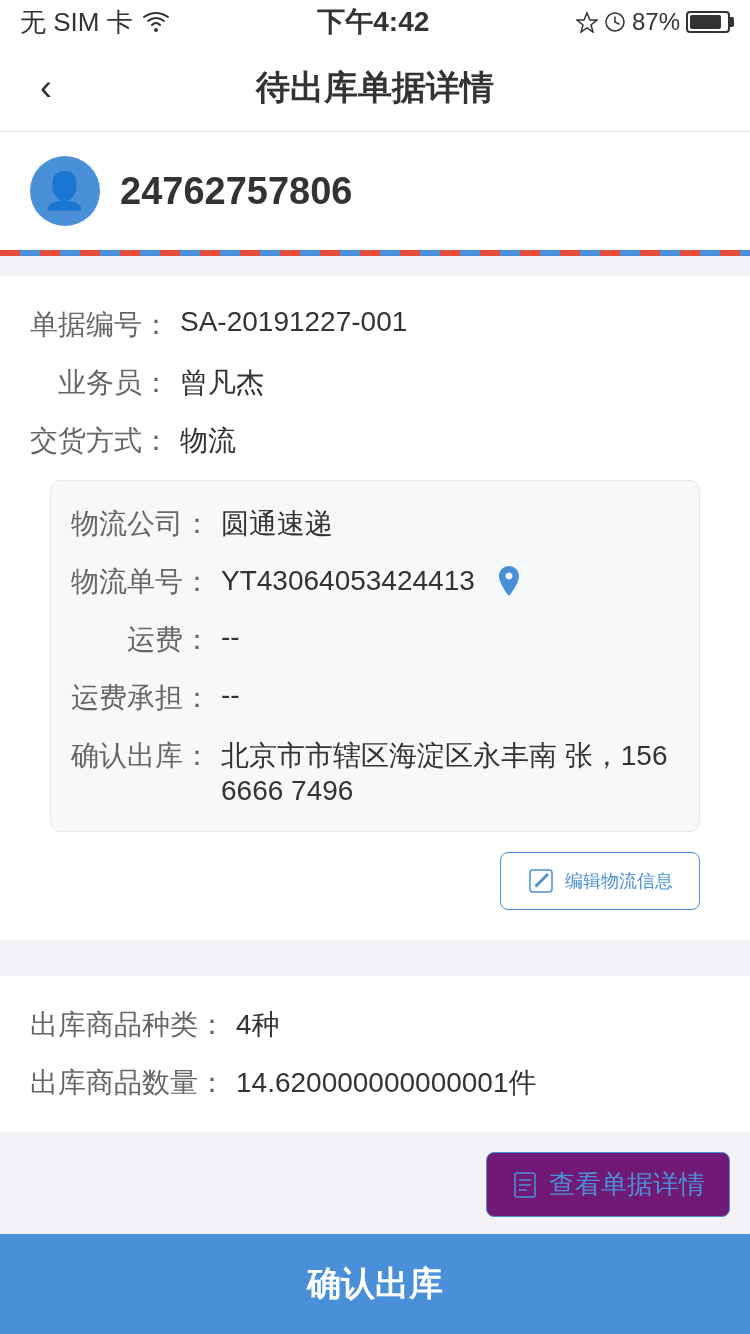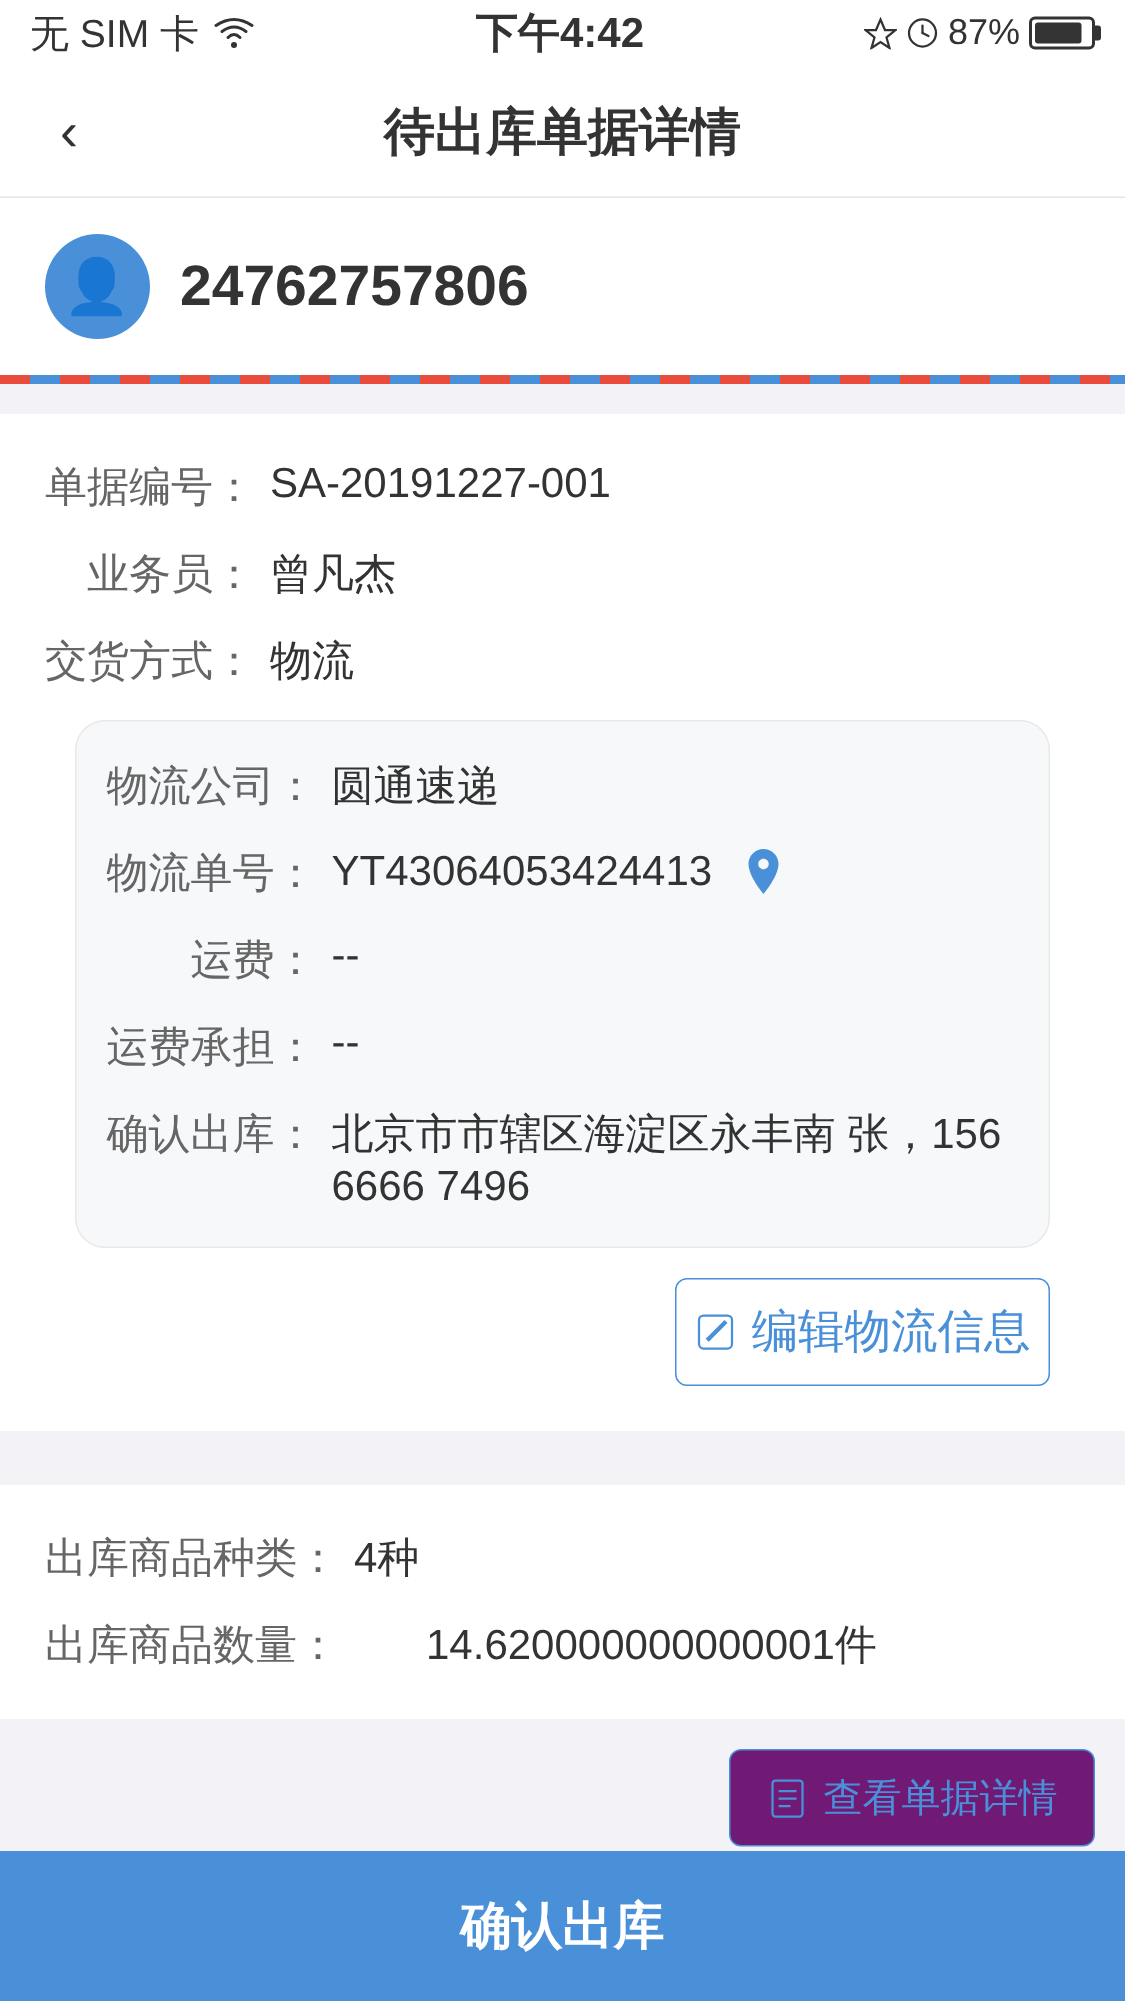--- a/index.html
+++ b/index.html
@@ -161,21 +161,21 @@
     .info-value {
       color: #333;
       font-size: 28px;
       flex: 1;
     }
 
     
     .logistics-section {
       background: #f7f8fa;
       border: 1px solid #e8e8e8;
-      border-radius: 20px;
+      border-radius: 10px;
       margin: 20px 20px 0;
       padding: 24px 20px;
     }
     .logistics-row {
       display: flex;
       align-items: flex-start;
       margin-bottom: 20px;
     }
     .logistics-row:last-child {
       margin-bottom: 0;
@@ -205,23 +205,23 @@
 
     
     .edit-btn-row {
       display: flex;
       justify-content: flex-end;
       padding: 20px 20px 0;
     }
     .edit-btn {
       border: 1.5px solid #4a90d9;
       border-radius: 8px;
-      padding: 14px 12px;
+      padding: 14px 26px;
       color: #4a90d9;
-      font-size: 31px;
+      font-size: 18px;
       background: #fff;
       display: flex;
       align-items: center;
       gap: 10px;
       cursor: pointer;
     }
 
     
     .section-divider {
       height: 16px;
@@ -234,21 +234,20 @@
       background: #fff;
       padding: 30px 30px;
     }
     .goods-row {
       display: flex;
       align-items: center;
       margin-bottom: 20px;
     }
     .goods-row:last-child {
       margin-bottom: 0;
-      gap: 48px;
     }
     .goods-label {
       color: #666;
       font-size: 28px;
       min-width: 180px;
       text-align: right;
       flex-shrink: 0;
       padding-right: 10px;
     }
     .goods-value {

